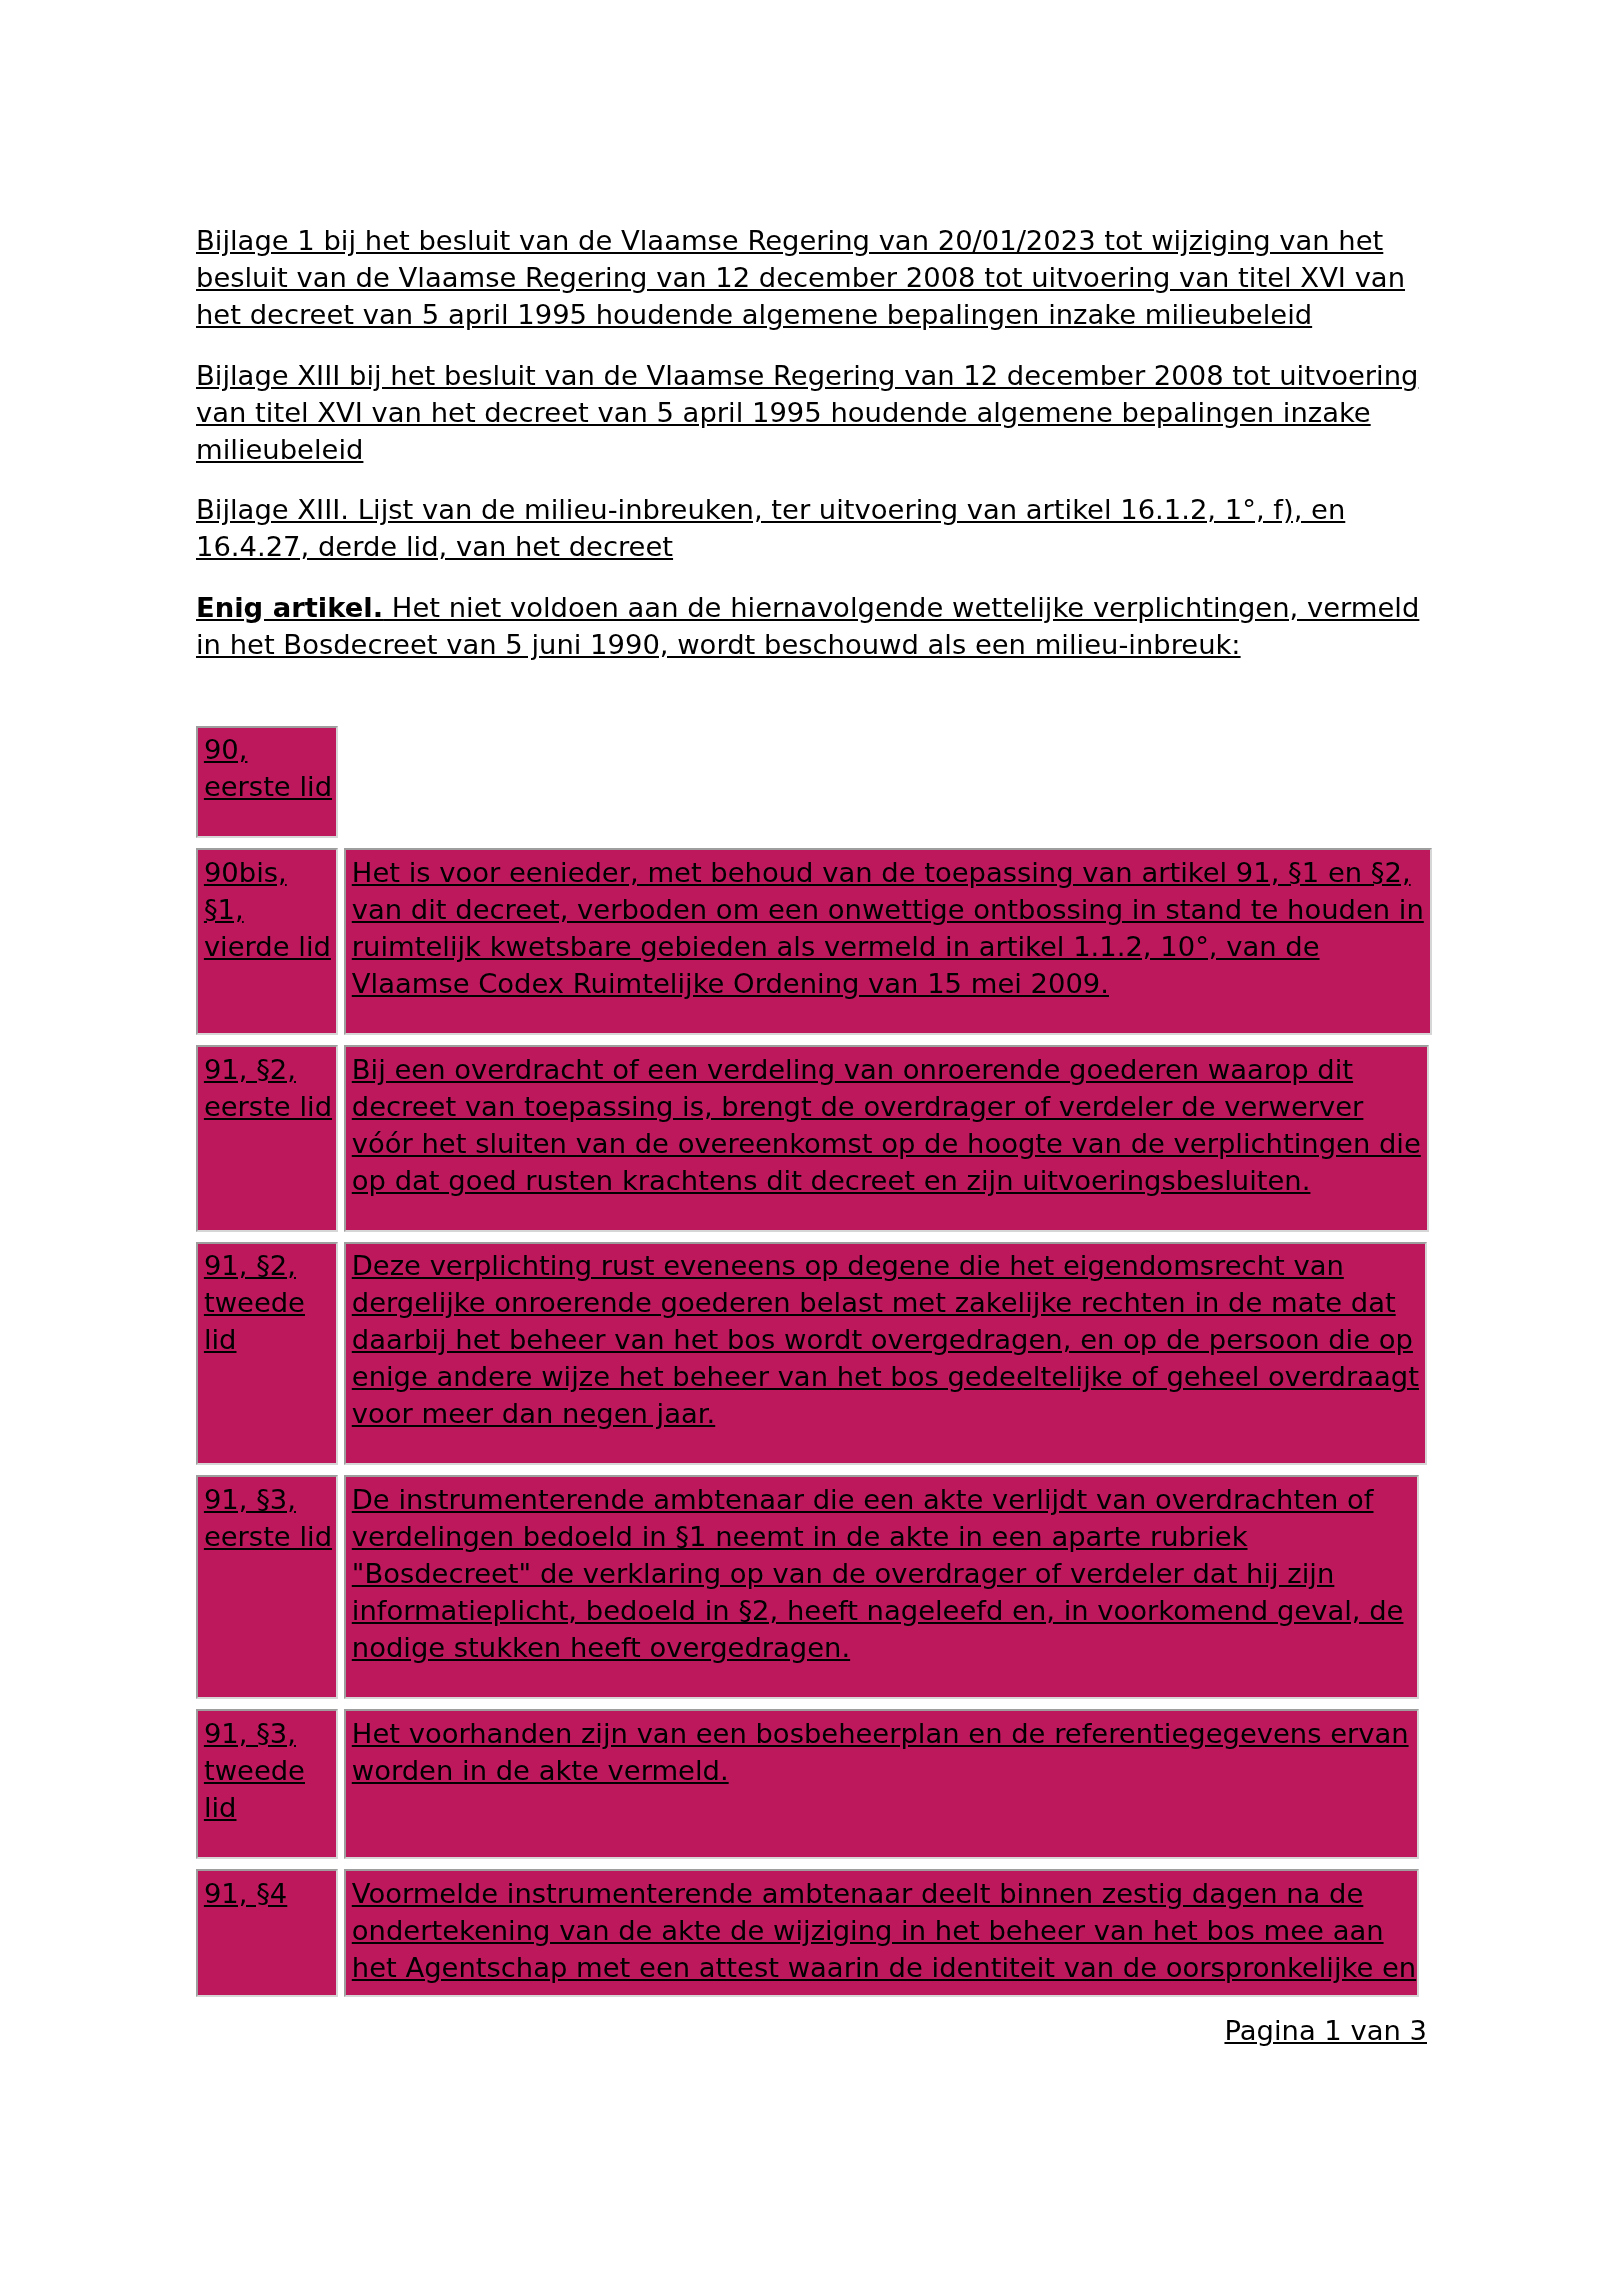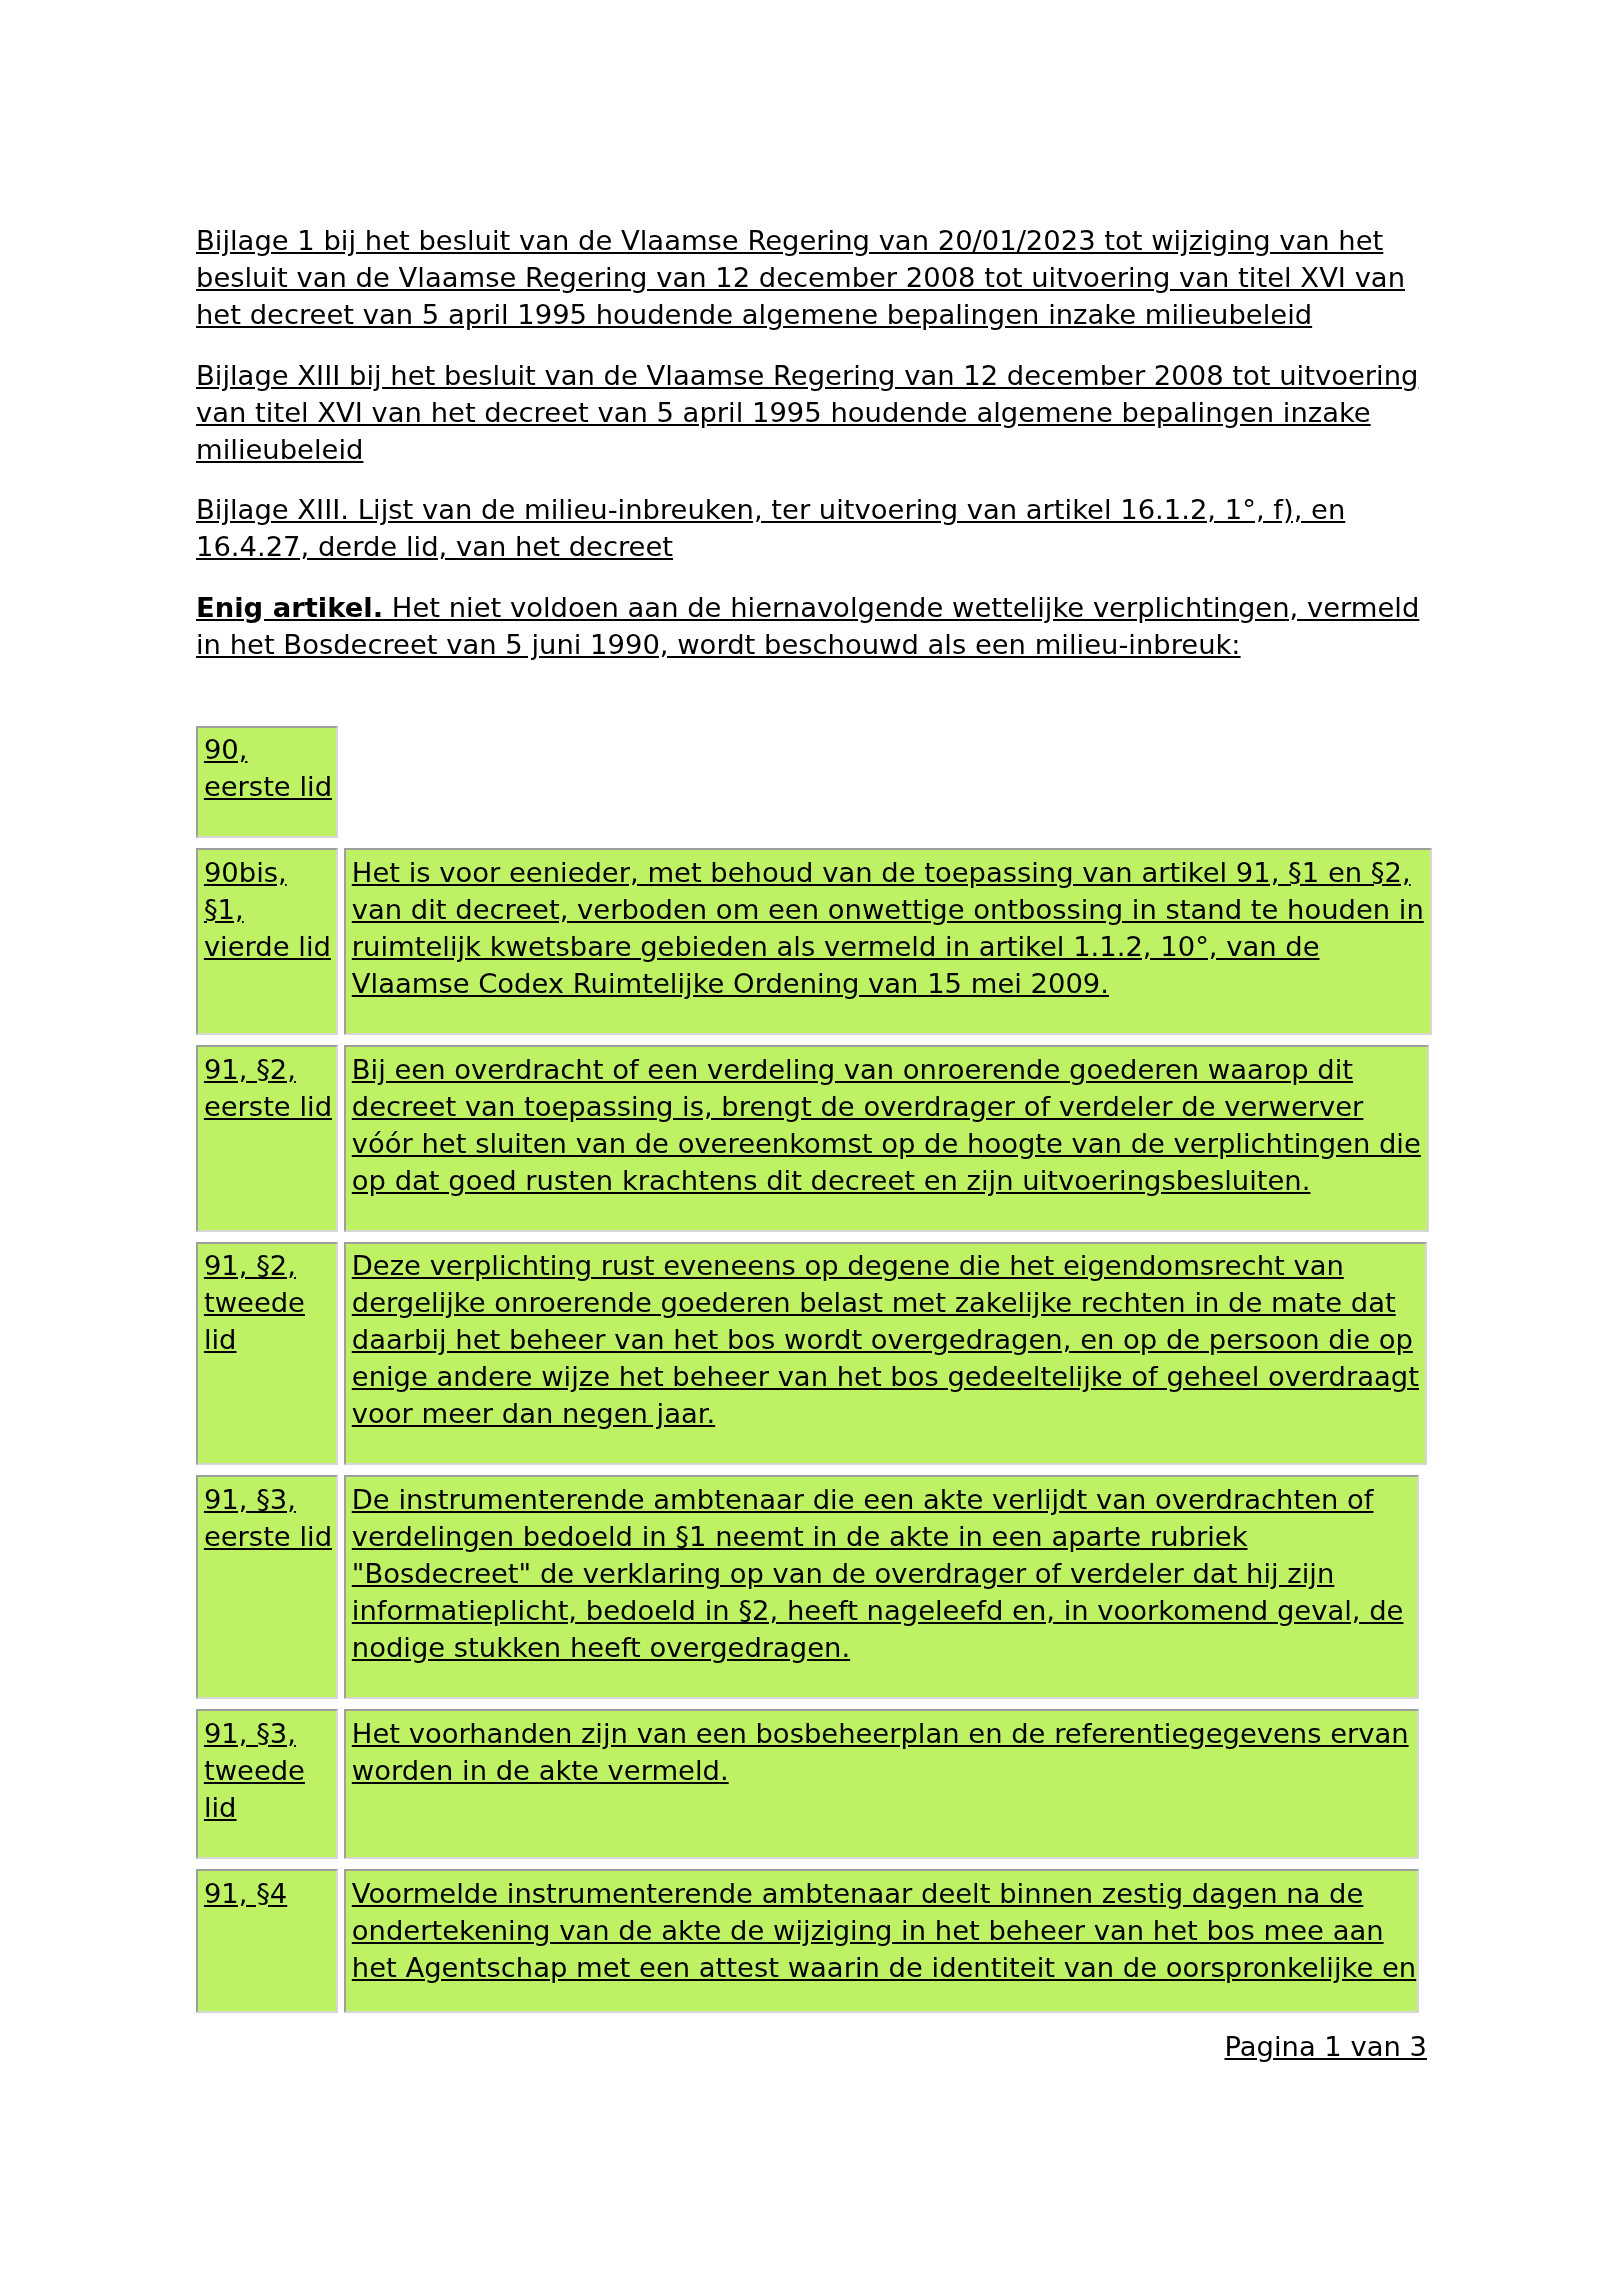--- a/index.html
+++ b/index.html
@@ -33,38 +33,38 @@
   .infractions-table {
     margin-top: 63px;
     width: 1223px;
   }
   .trow {
     display: flex;
     gap: 5.9px;
     margin-bottom: 9.8px;
   }
   .cell {
-    background: #bef264;
+    background: #be185d;
     border-top: 2px solid #9e9e9e;
     border-left: 2px solid #9e9e9e;
     border-bottom: 2px solid #d6d6d6;
     border-right: 2px solid #d6d6d6;
     box-sizing: border-box;
     padding: 3.9px 5.9px 31px 5.9px;
     white-space: pre;
   }
   .cell.art {
     width: 142px;
     flex: none;
   }
   .cell.desc {
     flex: 1;
   }
   .trow.last .cell {
-    height: 144px;
+    height: 128px;
     padding-bottom: 0;
     overflow: hidden;
   }
   .page-footer {
     margin-top: 15.7px;
     text-align: right;
     white-space: pre;
   }
 </style>
 </head>

